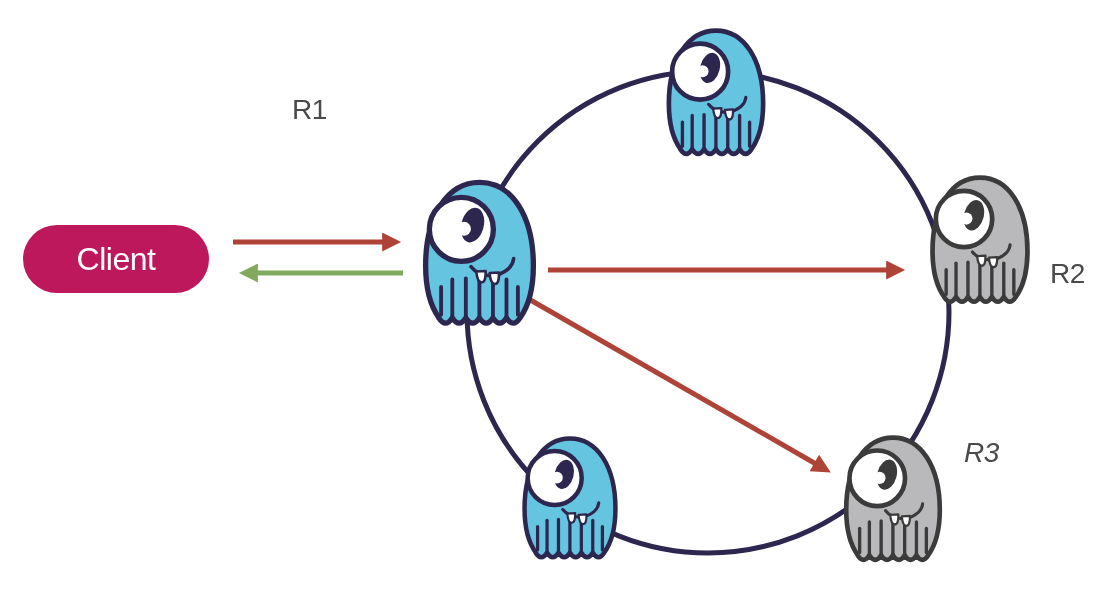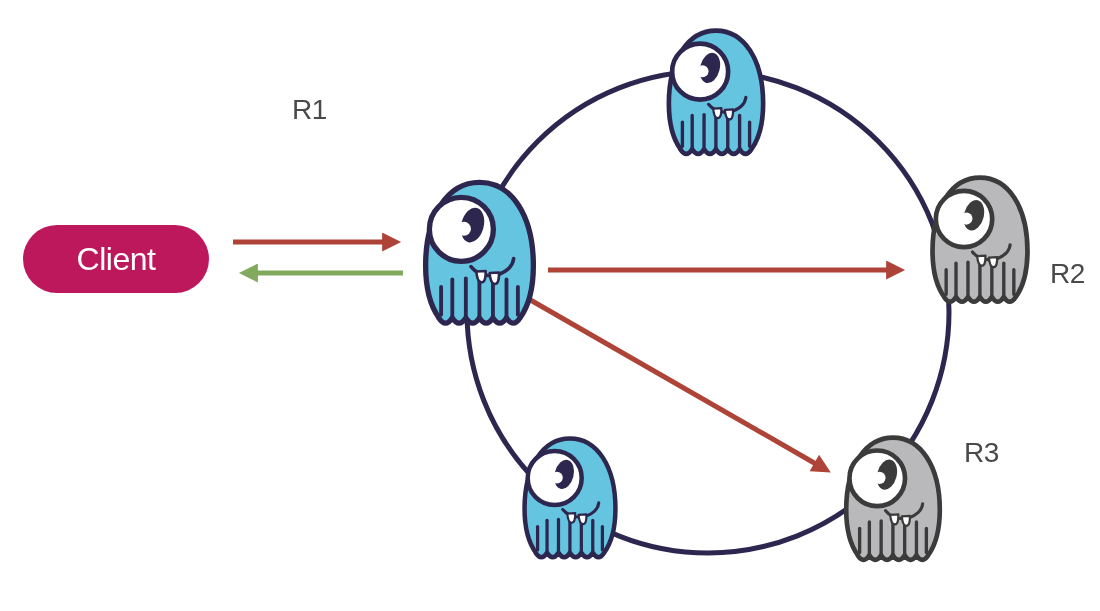--- a/index.html
+++ b/index.html
@@ -33,21 +33,21 @@
   }
 
   
   .node-label {
     position:absolute; color:#4a4a4a; font-size:28px; letter-spacing:-0.5px;
     line-height:35px; white-space:nowrap;
   }
   .node-label span { display:block; }
   .r1-label { left:292px; top:92px; }
   .r2-label { left:1050px; top:224px;margin-top:32px; }
-  .r3-label { left:964px; top:435px; }
+  .r3-label { left:964px; top:435px;font-style:italic; }
 </style>
 </head>
 <body>
 
 <div class="stage">
 
   <svg class="diagram" width="1100" height="611" viewBox="0 0 1100 611">
     <defs>
       <marker id="mred" viewBox="0 0 10 10" refX="1" refY="5" markerWidth="4.4" markerHeight="3.8" orient="auto">
         <path d="M0 0 L10 5 L0 10 Z" fill="#ae4337"></path>

